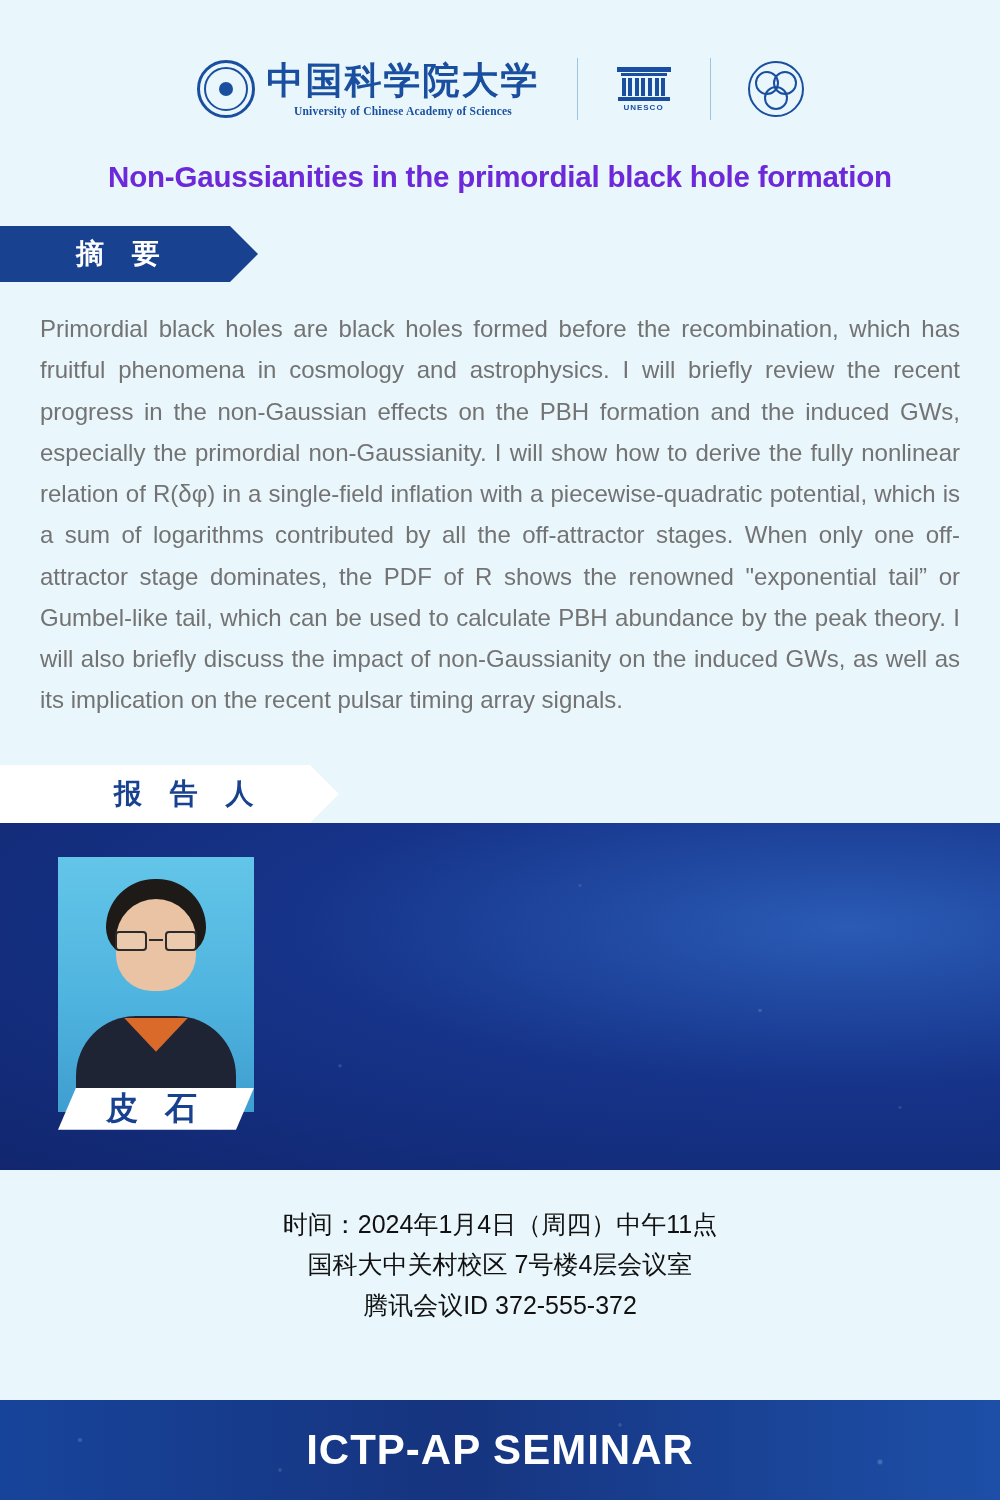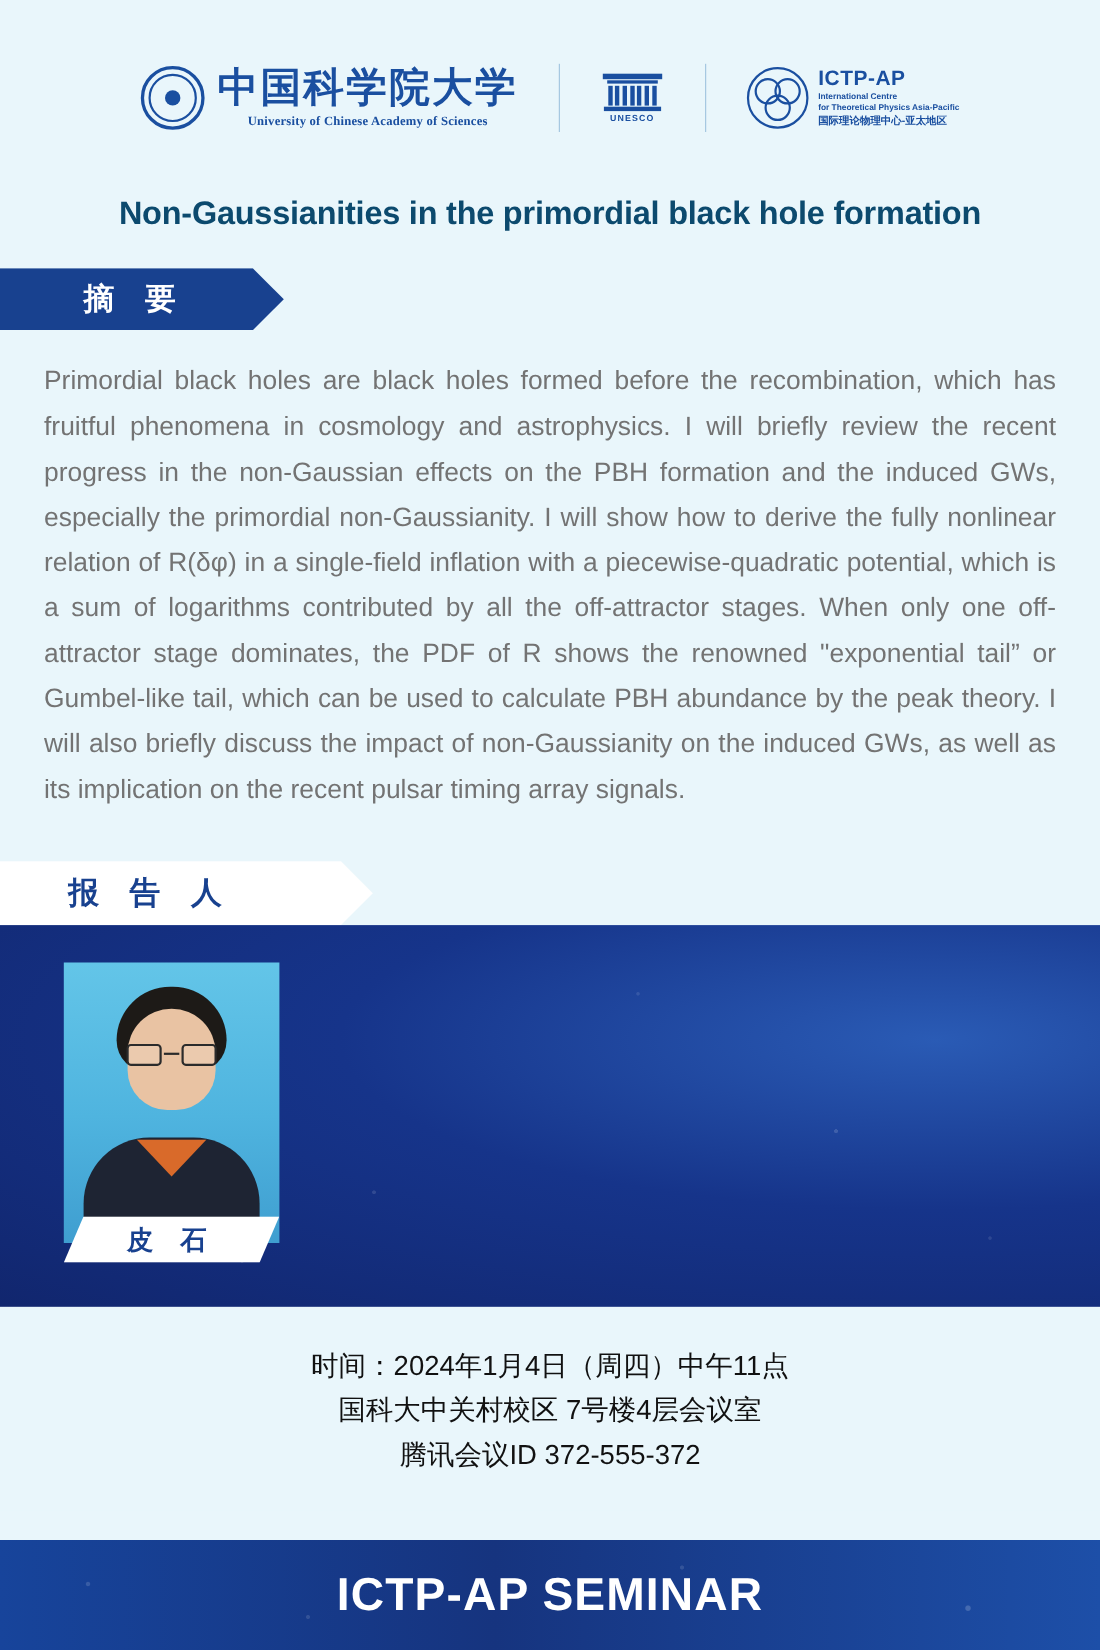--- a/index.html
+++ b/index.html
@@ -87,23 +87,22 @@
   .ictp-txt { display: flex; flex-direction: column; color: #1a4fa0; }
   .ictp-title { font-size: 19px; font-weight: bold; letter-spacing: .5px; }
   .ictp-sub { font-size: 7.6px; line-height: 1.32; font-weight: bold; }
   .ictp-cn { font-size: 9.5px; font-weight: bold; margin-top: 1px; }
 
   
   .main-title {
     text-align: center;
     font-size: 29.5px;
     font-weight: bold;
-    color: #0c4a6e;
+    color: #6d28d9;
     letter-spacing: -0.2px;
-    margin-top: 18px;
     padding: 0 28px;
   }
 
   
   .ribbon {
     position: relative;
     height: 56px;
     background: #18418f;
     display: flex;
     align-items: center;
@@ -118,21 +117,21 @@
     content: ""; position: absolute; right: -28px; top: 0;
     border-top: 28px solid transparent;
     border-bottom: 28px solid transparent;
     border-left: 28px solid #18418f;
   }
   .ribbon.speaker {
     width: 310px;
     background: #ffffff;
     color: #18418f;
     height: 58px;
-    padding-left: 62px;
+    padding-left: 114px;
     font-size: 28px;
   }
   .ribbon.speaker::after {
     content: ""; position: absolute; right: -29px; top: 0;
     border-top: 29px solid transparent;
     border-bottom: 29px solid transparent;
     border-left: 29px solid #ffffff;
   }
 
   
@@ -197,21 +196,21 @@
     background: #d96a2a; transform: rotate(0deg);
     clip-path: polygon(0 0, 100% 0, 50% 100%);
   }
   .name-tag {
     position: relative;
     margin-top: -24px;
     width: 196px;
     height: 42px;
     background: #fff;
     color: #18418f;
-    font-size: 24px; font-weight: bold; letter-spacing: 9px;
+    font-size: 32px; font-weight: bold; letter-spacing: 9px;
     display: flex; align-items: center; justify-content: center;
     clip-path: polygon(18px 0, 100% 0, calc(100% - 18px) 100%, 0 100%);
   }
   .speaker-bio {
     color: #fff;
     font-size: 22px;
     line-height: 1.62;
     text-align: justify;
     padding-top: 4px;
   }
@@ -277,26 +276,20 @@
     </div>
 
     <div class="logo-divider"></div>
 
     <div class="ictp">
       <div class="ictp-mark">
         <span></span>
           <span></span>
           <span></span>
       </div>
-      <div class="ictp-txt">
-        <div class="ictp-title">ICTP-AP</div>
-        <div class="ictp-sub">International Centre</div>
-        <div class="ictp-sub">for Theoretical Physics Asia-Pacific</div>
-        <div class="ictp-cn">国际理论物理中心-亚太地区</div>
-      </div>
     </div>
 
   </div>
 
   <div class="main-title">Non-Gaussianities in the primordial black hole formation</div>
 
   <div class="ribbon abstract">
     <span>摘 要</span>
   </div>
 

